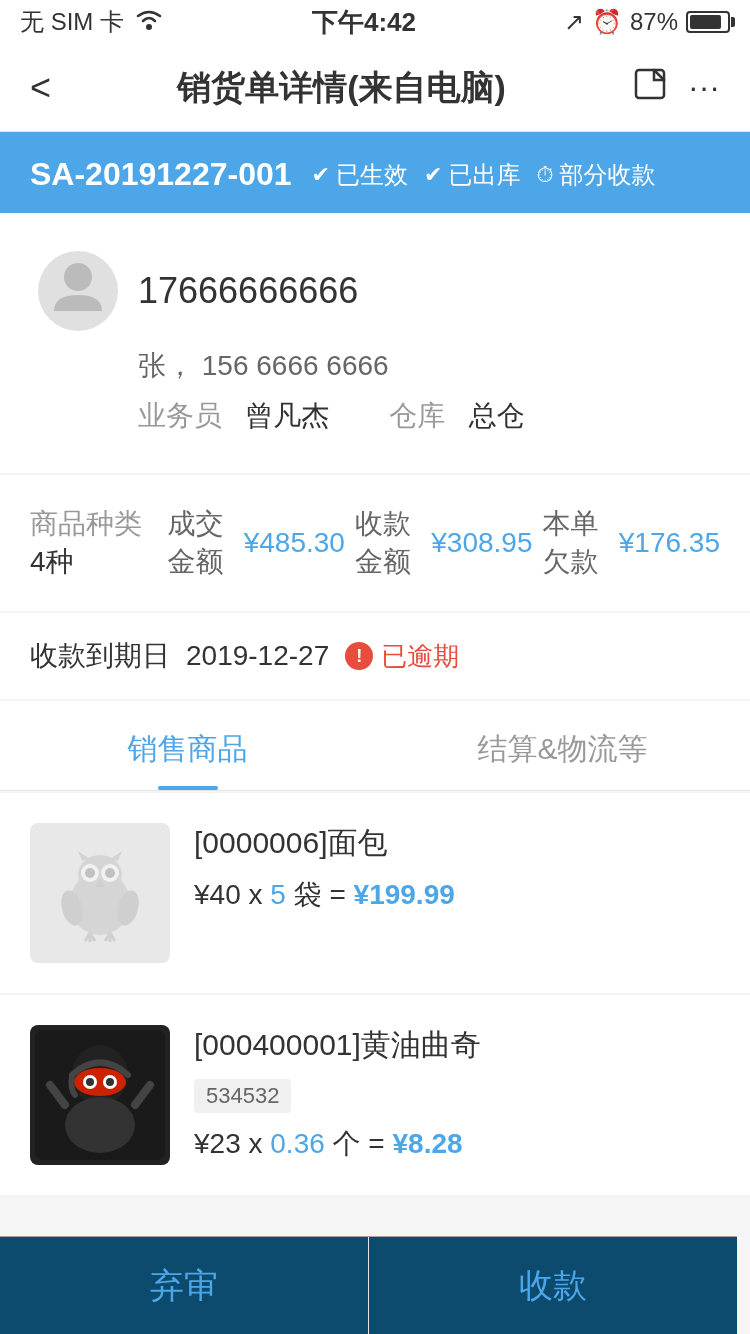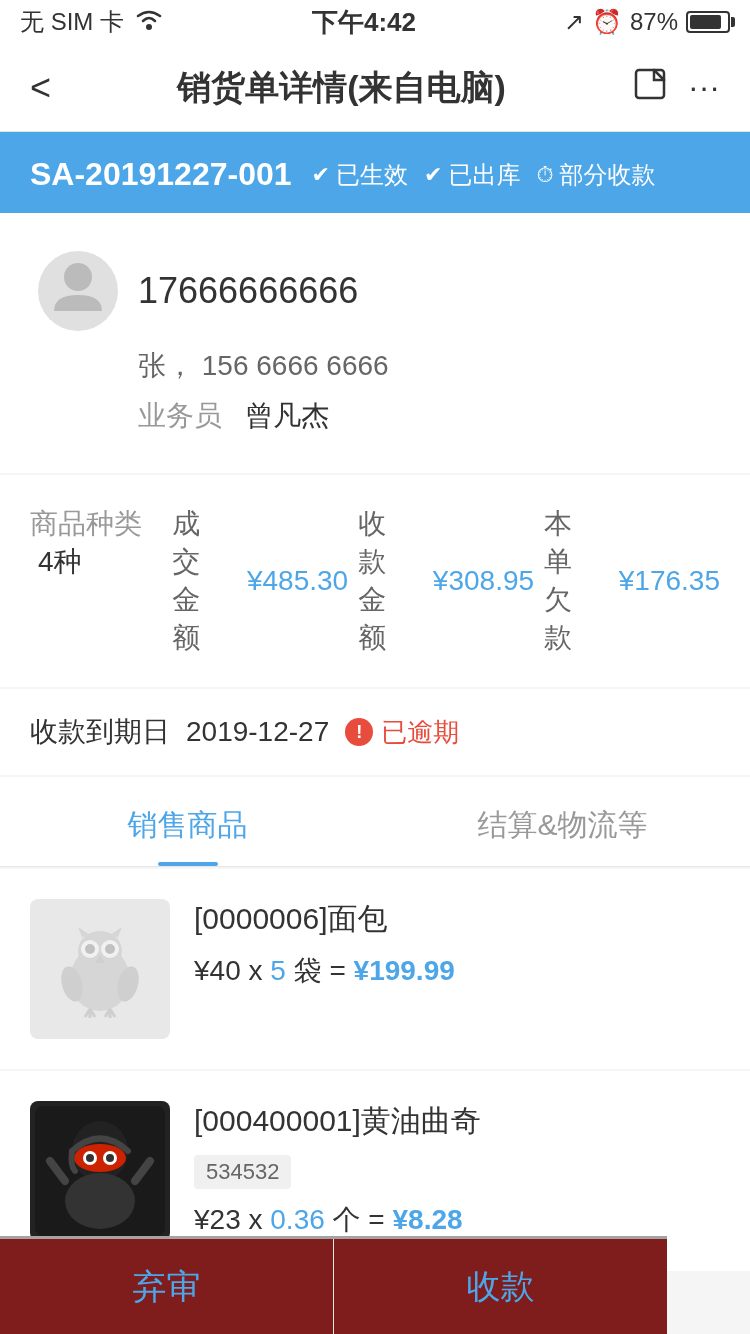--- a/index.html
+++ b/index.html
@@ -126,21 +126,21 @@
     .stats-section {
       background: #fff;
       padding: 30px;
       display: flex;
       justify-content: space-between;
       align-items: flex-start;
       margin-bottom: 2px;
     }
     .stats-left { font-size: 28px; color: #333; }
     .stats-label { color: #999; }
-    .stats-count { font-weight: 500; margin-left: 8px; }
+    .stats-count { font-weight: 500; }
     .stats-right { display: flex; flex-direction: row; gap: 10px; align-items: flex-end; }
     .stats-row {
       display: flex;
       gap: 20px;
       align-items: center;
       font-size: 28px;
     }
     .stats-row-label { color: #666; }
     .stats-row-value { color: #4da6e8; font-weight: 500; }
 
@@ -254,24 +254,24 @@
       color: #333;
     }
     .product-price .quantity { color: #4da6e8; }
     .product-price .total { color: #4da6e8; font-weight: 600; }
 
     
     .bottom-bar {
       position: fixed;
       bottom: 0;
       left: 0;
-      width: 667px;
+      width: 737px;
       height: 98px;
-      background: #7f1d1d;
-      border-top: 3px solid #a3a3a3;
+      background: #0c4a6e;
+      border-top: 1px solid #a3a3a3;
       display: flex;
     }
     .bottom-btn {
       flex: 1;
       display: flex;
       align-items: center;
       justify-content: center;
       font-size: 34px;
       cursor: pointer;
     }
@@ -370,20 +370,25 @@
   <div class="customer-info">
     <span>张，</span>
     <span>156 6666 6666</span>
   </div>
   <div class="customer-meta">
     <div>
       <span class="meta-label">业务员</span>
       &nbsp;
       <span class="meta-value">曾凡杰</span>
     </div>
+    <div>
+      <span class="meta-label">仓库</span>
+      &nbsp;
+      <span class="meta-value">总仓</span>
+    </div>
   </div>
 </div>
 
 <div class="stats-section">
   <div class="stats-left">
     <span class="stats-label">商品种类</span>
     &nbsp;
     <span class="stats-count">4种</span>
   </div>
   <div class="stats-right">

